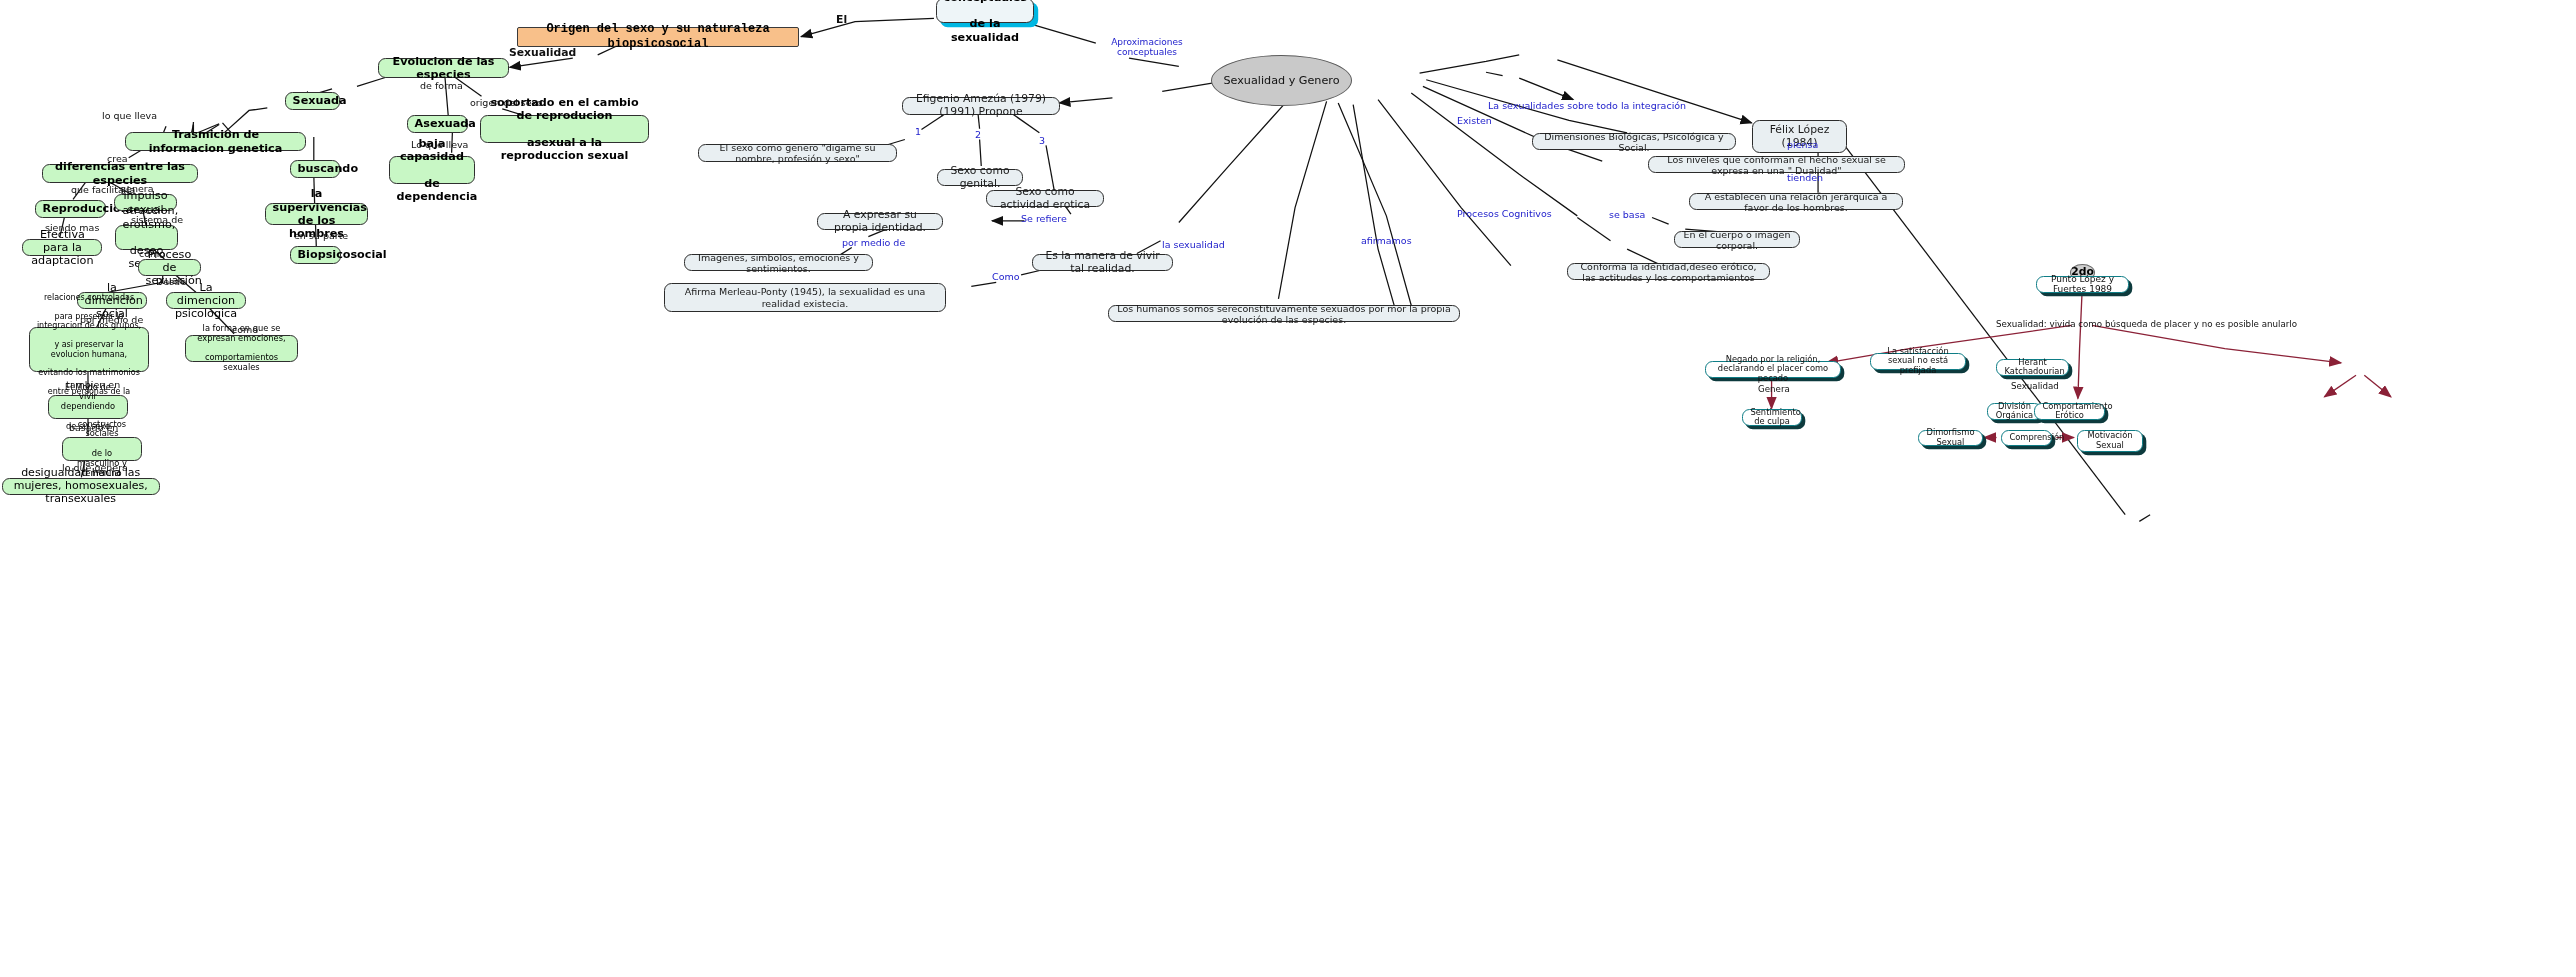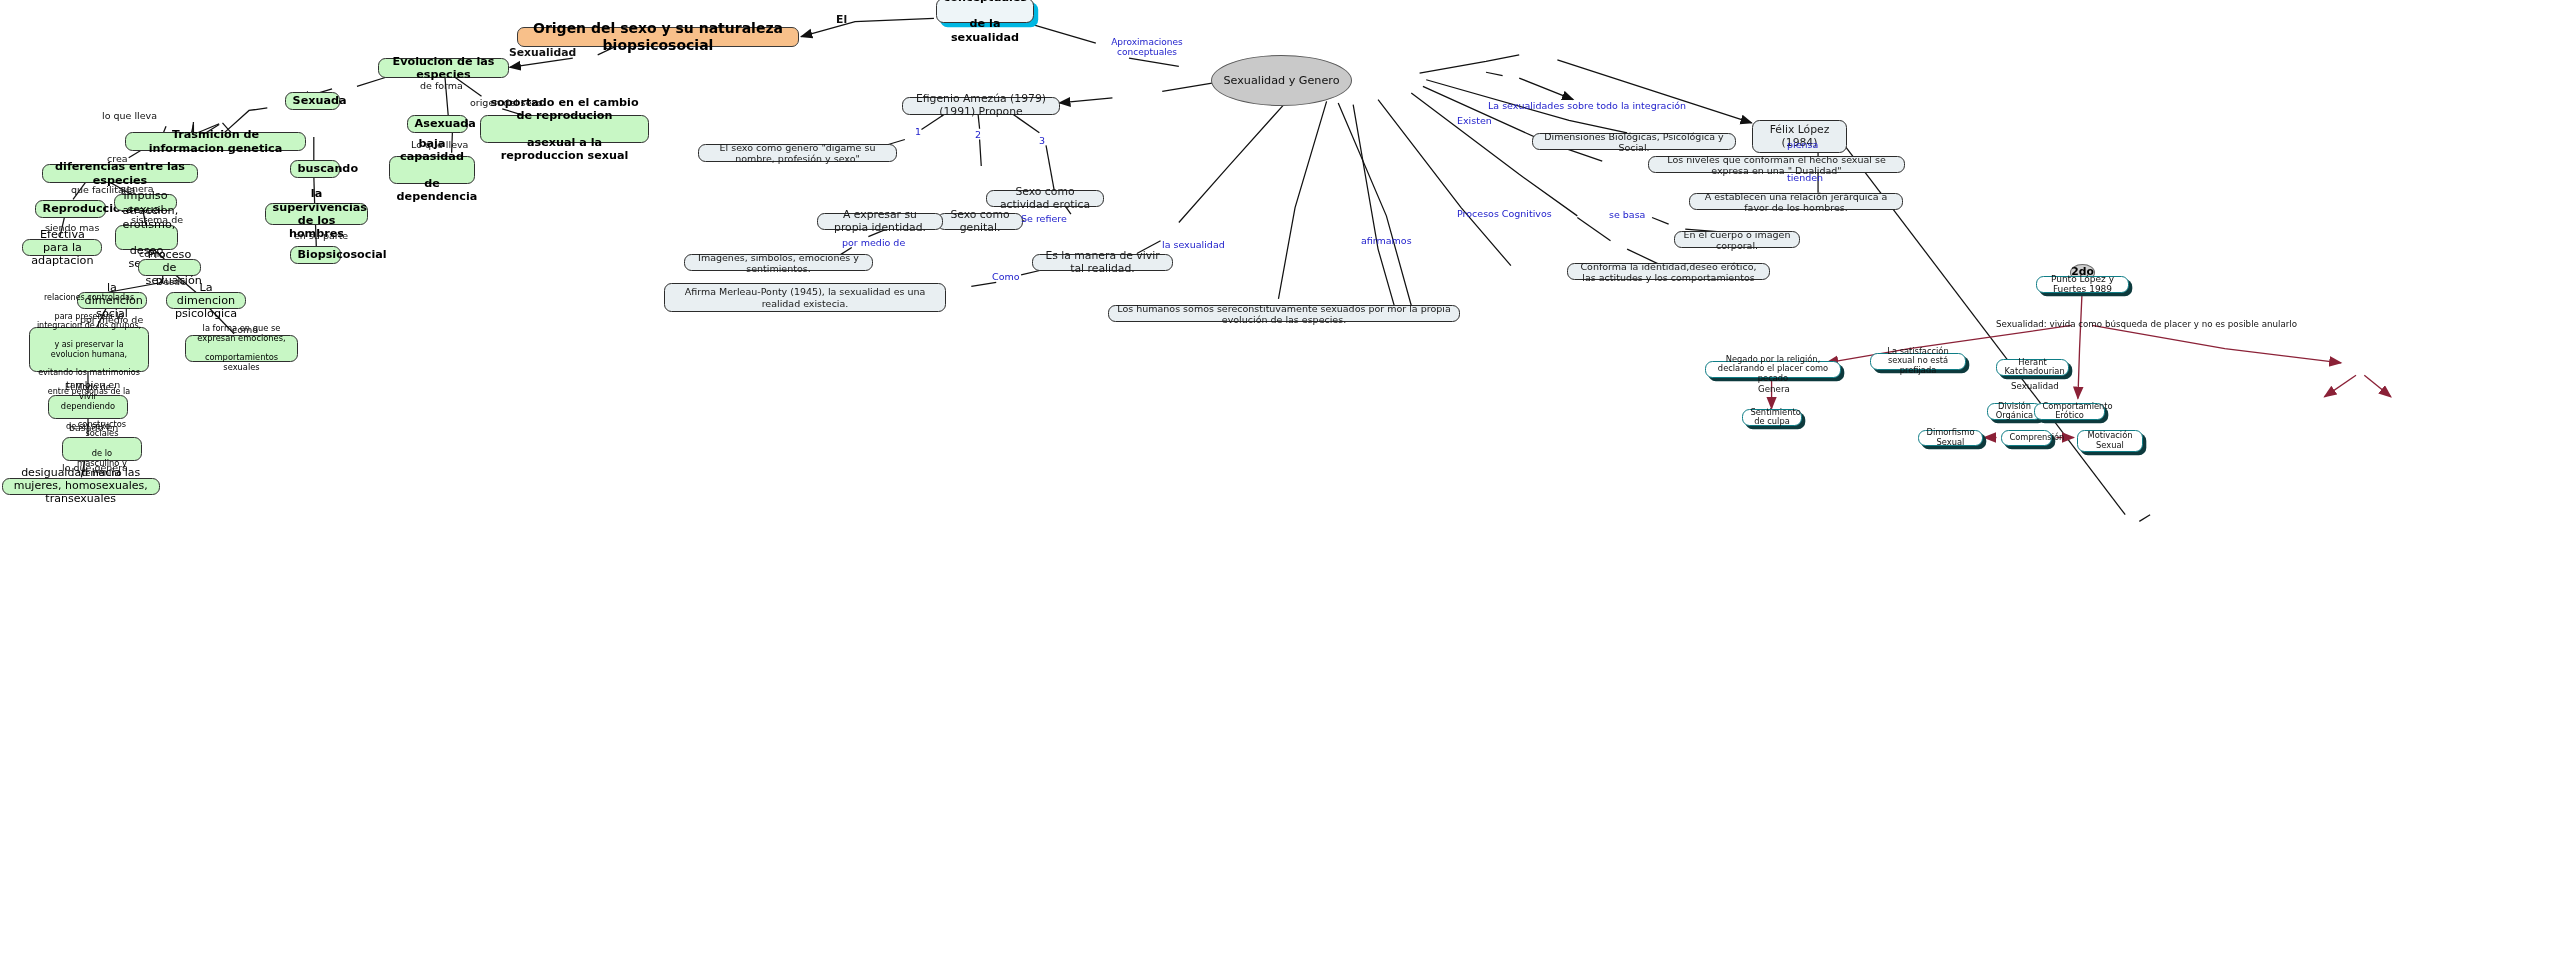--- a/index.html
+++ b/index.html
@@ -8,21 +8,21 @@
   #edges{position:absolute;left:0;top:0;width:2576px;height:978px;pointer-events:none;}
 
   .node{position:absolute;box-sizing:border-box;display:flex;align-items:center;justify-content:center;text-align:center;}
   .node span{display:block;width:100%;line-height:1.18;}
 
   
   .green{background:#c8f7c5;border:1.2px solid #2f2f2f;border-radius:7.5px;color:#000;font-weight:bold;font-size:11.2px;padding:2.5px 6.6px;}
   .green.plain{font-weight:normal;font-size:11.2px;}
 
   
-  .orange{background:#f8c08a;border:1.2px solid #3a3a3a;border-radius:7px;color:#000;font-weight:bold;font-size:14px;padding:2.5px 8.3px;}
+  .orange{background:#f8c08a;border:1.2px solid #3a3a3a;border-radius:2px;color:#000;font-weight:bold;font-size:12px;padding:2.5px 8.3px;font-family:Liberation Mono, monospace;}
 
   
   .title-node{background:#eef5f8;border:1.2px solid #333;border-radius:7.5px;color:#000;font-weight:bold;font-size:11.2px;padding:2.5px 6.6px;
       box-shadow:4.2px 4.2px 0 0 #00b7e2;}
 
   
   .pale{background:#e9eff2;border:1.2px solid #2b2b2b;border-radius:7.5px;color:#1a1a1a;font-weight:normal;font-size:10.8px;padding:2.5px 7.5px;}
 
   
   .ellipse{background:#c9c9c9;border:1.2px solid #5a5a5a;border-radius:50%;color:#111;font-size:11.2px;font-weight:normal;}
@@ -313,21 +313,21 @@
   </div>
 
   <div class="node pale" style="left:902px;top:97px;width:158px;height:18px;">
     <span>Efigenio Amezúa (1979)(1991) Propone</span>
   </div>
 
   <div class="node pale" style="left:698px;top:144px;width:199px;height:18px;font-size:9.5px;">
     <span>El sexo como genero "digame su nombre, profesión y sexo"</span>
   </div>
 
-  <div class="node pale" style="left:937px;top:169px;width:86px;height:17.4px;margin-top:44px;">
+  <div class="node pale" style="left:937px;top:169px;width:86px;height:17.4px;">
     <span>Sexo como genital.</span>
   </div>
 
   <div class="node pale" style="left:986px;top:190px;width:118px;height:17.4px;align-items:center;">
     <span>Sexo como actividad erotica</span>
   </div>
 
   <div class="node pale" style="left:817px;top:213px;width:126px;height:17.4px;">
     <span>A expresar su propia identidad.</span>
   </div>

